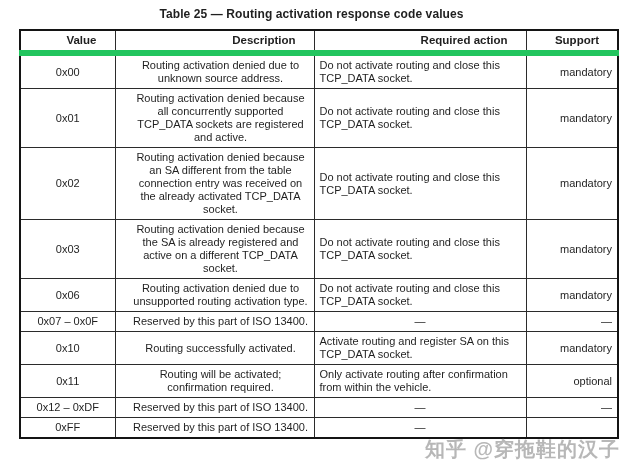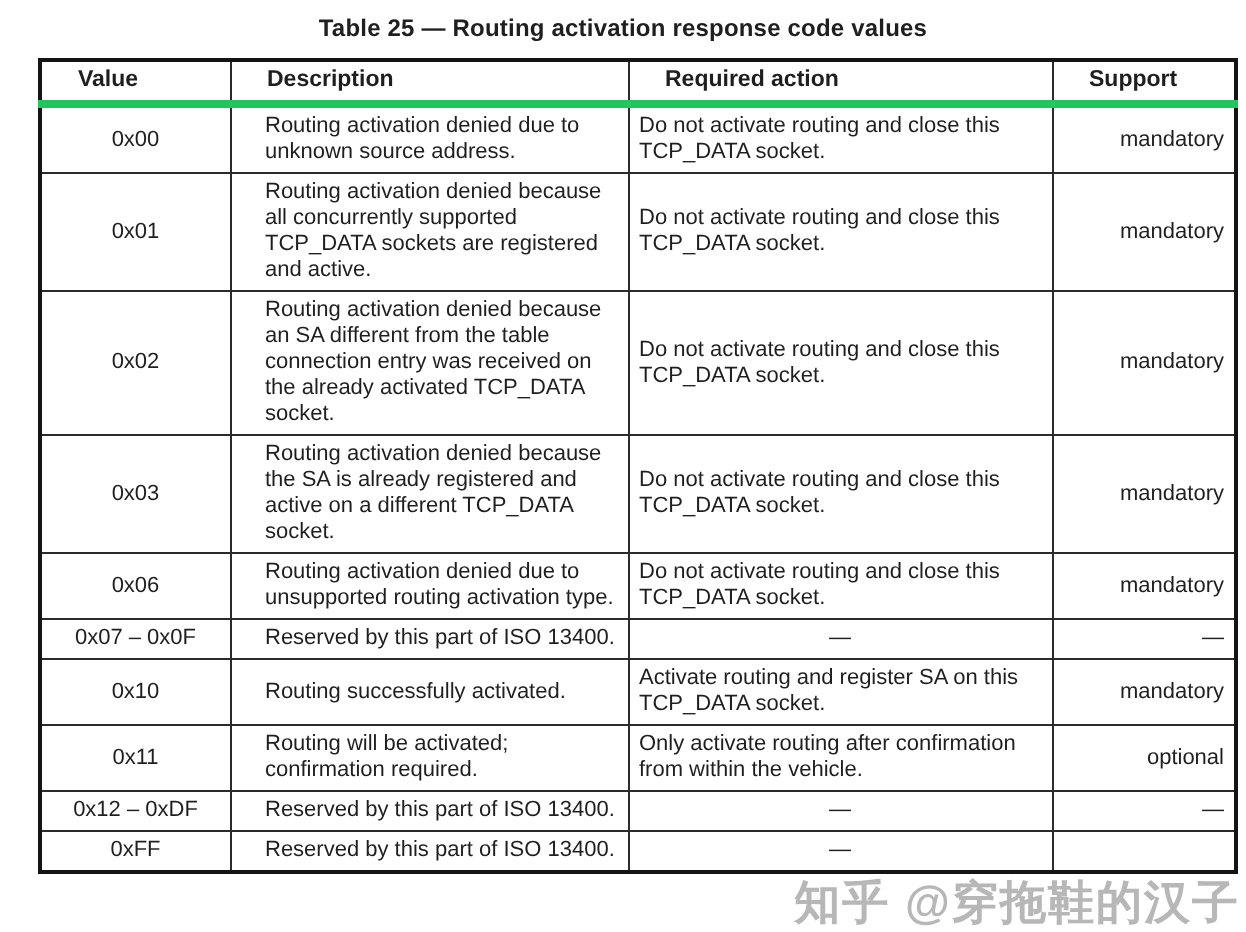--- a/index.html
+++ b/index.html
@@ -32,37 +32,37 @@
   col.c-action  { width: 212px; }
   col.c-support { width: 92px; }
   th, td {
     border: 1px solid #2b2b2b;
     font-size: 11px;
     line-height: 13px;
     vertical-align: middle;
     overflow: hidden;
   }
   thead th {
-    border-bottom: 4px solid #22c55e;
+    border-bottom: 6px solid #22c55e;
     font-size: 11.5px;
     font-weight: bold;
-    text-align: left;
+    text-align: right;
     padding: 3px 18px;
   }
   td { padding: 3px 5px; }
   td.value   { text-align: center; padding-left: 2px; padding-right: 2px; }
-  td.desc    { text-align: left; padding-left: 17px; }
+  td.desc    { text-align: center; padding-left: 17px; }
   td.action  { text-align: left; }
   td.support { text-align: right; }
   td.center  { text-align: center; }
   .watermark {
     position: absolute;
     top: 436px;
     right: 3px;
-    font-size: 23px;
+    font-size: 20px;
     font-weight: bold;
     color: rgba(167, 167, 167, 0.82);
     white-space: nowrap;
     pointer-events: none;
     letter-spacing: 1px;
   }
 </style>
 </head>
 <body>
 

